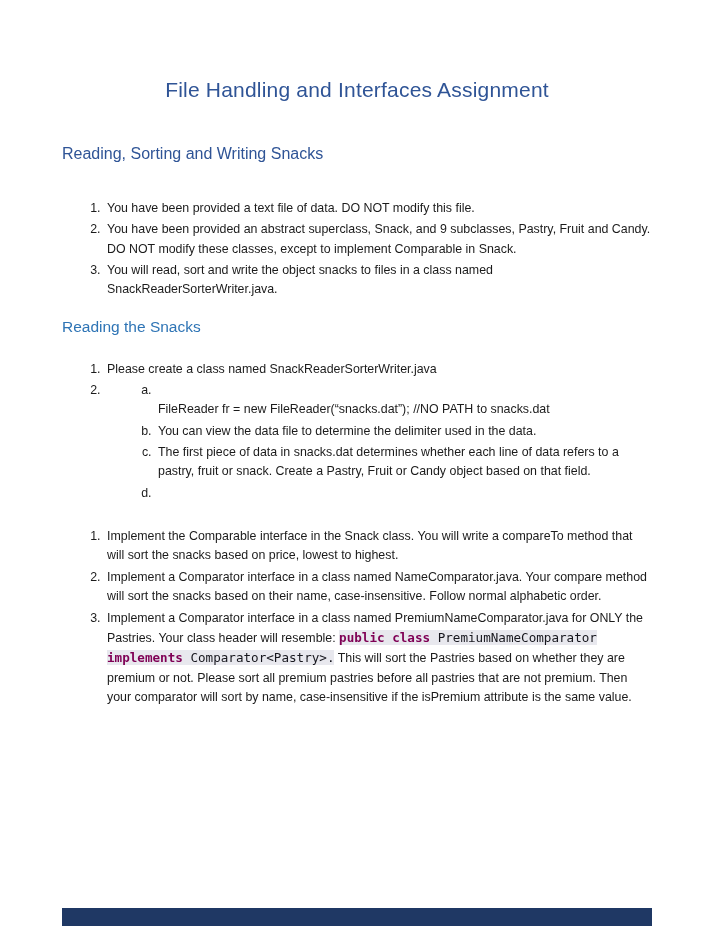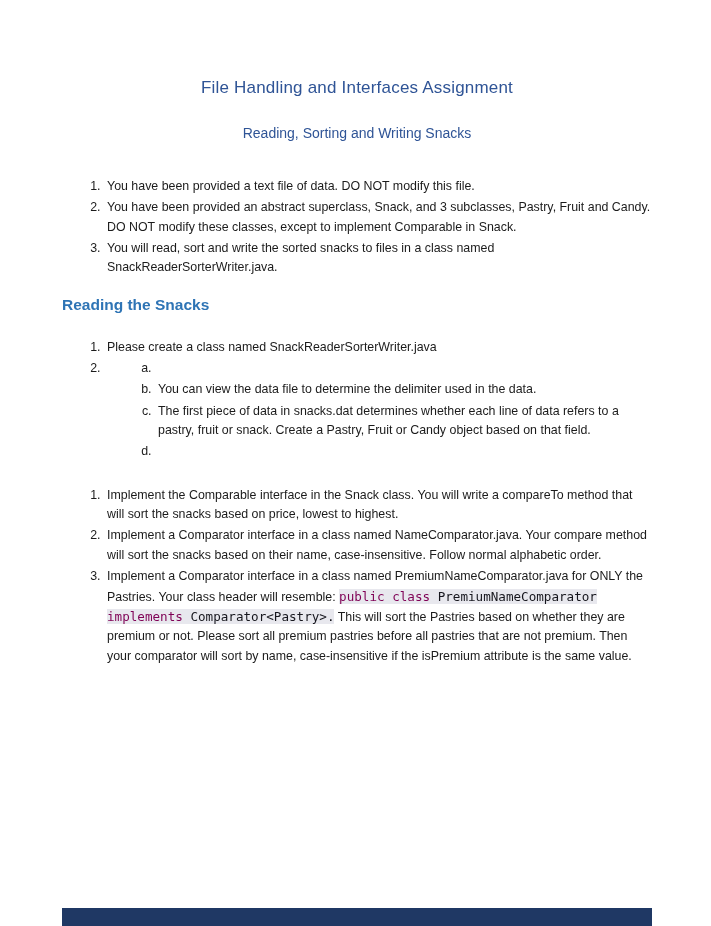--- a/index.html
+++ b/index.html
@@ -10,30 +10,29 @@
     font-family: "Liberation Sans", sans-serif;
     color: #1b1b1b;
     -webkit-font-smoothing: antialiased;
   }
   .page {
     position: absolute; inset: 0;
     padding: 78px 32px 0 62px;
   }
   .content { width: 590px; }
   .title {
-    font-size: 17px; font-weight: 400;
+    font-size: 21px; font-weight: 400;
     color: var(--title-blue, #2F5496);
     text-align: center;
-    margin-bottom: 27px;
+    margin-bottom: 43px;
     letter-spacing: 0.2px;
   }
   .subtitle {
-    font-size: 14px; font-weight: 400;
+    font-size: 16px; font-weight: 400;
     color: var(--title-blue, #2F5496);
-    text-align: center;
     margin-bottom: 36px;
   }
   ol { list-style-position: outside; margin-top: 24px; }
   .lvl1 {
     padding-left: 42px;
     font-size: 12.4px; line-height: 1.56;
     list-style-type: decimal;
     margin-bottom: 2px;
   }
   .lvl1 > li { padding-left: 3px; margin-bottom: 2px; }
@@ -43,64 +42,65 @@
     margin-top: 2px;
   }
   .lvl2 > li { padding-left: 3px; margin-bottom: 2px; }
   .lvl3 {
     padding-left: 48px;
     list-style-type: lower-roman;
     margin-top: 2px;
   }
   .lvl3 > li { padding-left: 3px; margin-bottom: 2px; }
   .section-heading {
-    font-size: 15.5px; font-weight: 700;
+    font-size: 15.5px; font-weight: 400;
     color: var(--heading-blue, #2E74B5);
     margin: 18px 0 9px 0;
   }
   .code {
     font-family: "DejaVu Sans Mono", monospace;
     font-size: 12.6px;
     background: var(--code-background, #E8E8EE);
     color: #16161d;
   }
   .code .kw {
     color: var(--code-keyword, #7F0055);
-    font-weight: normal;
+    font-weight: bold;
   }
   .footer-bar {
     position: absolute;
     left: 62px; width: 590px;
     top: 908px; height: 26px;
     background: var(--footer-bar, #1F3864);
   }
 </style>
 </head>
 <body>
 
 <div class="page">
   <div class="content">
 
     <h1 class="title">File Handling and Interfaces Assignment</h1>
     <h2 class="subtitle">Reading, Sorting and Writing Snacks</h2>
 
     <ol class="lvl1">
       <li><span>You have been provided a text file of data. DO NOT modify this file.</span></li>
-      <li><span>You have been provided an abstract superclass, Snack, and 3 subclasses, Pastry, Fruit and Candy. DO NOT modify these classes, except to implement Comparable in Snack.</span></li>
-      <li><span>You will read, sort and write the sorted snacks to files in a class named SnackReaderSorterWriter.java.</span></li>
+      <li><span>You have been provided an abstract superclass, Snack, and 9 subclasses, Pastry, Fruit and Candy. DO NOT modify these classes, except to implement Comparable in Snack.</span></li>
+      <li><span>You will read, sort and write the object snacks to files in a class named SnackReaderSorterWriter.java.</span></li>
     </ol>
 
     <h3 class="section-heading">Reading the Snacks</h3>
 
     <ol class="lvl1">
       <li><span>Please create a class named SnackReaderSorterWriter.java</span></li>
       <li>
         <ol class="lvl2">
           <li>
             <br>
+            <span>FileReader fr = new FileReader(“snacks.dat”); //NO PATH to snacks.dat</span>
           </li>
           <li><span>You can view the data file to determine the delimiter used in the data.</span></li>
           <li><span>The first piece of data in snacks.dat determines whether each line of data refers to a pastry, fruit or snack. Create a Pastry, Fruit or Candy object based on that field.</span></li>
           <li>
           </li>
         </ol>
       </li>
     </ol>
 
 

